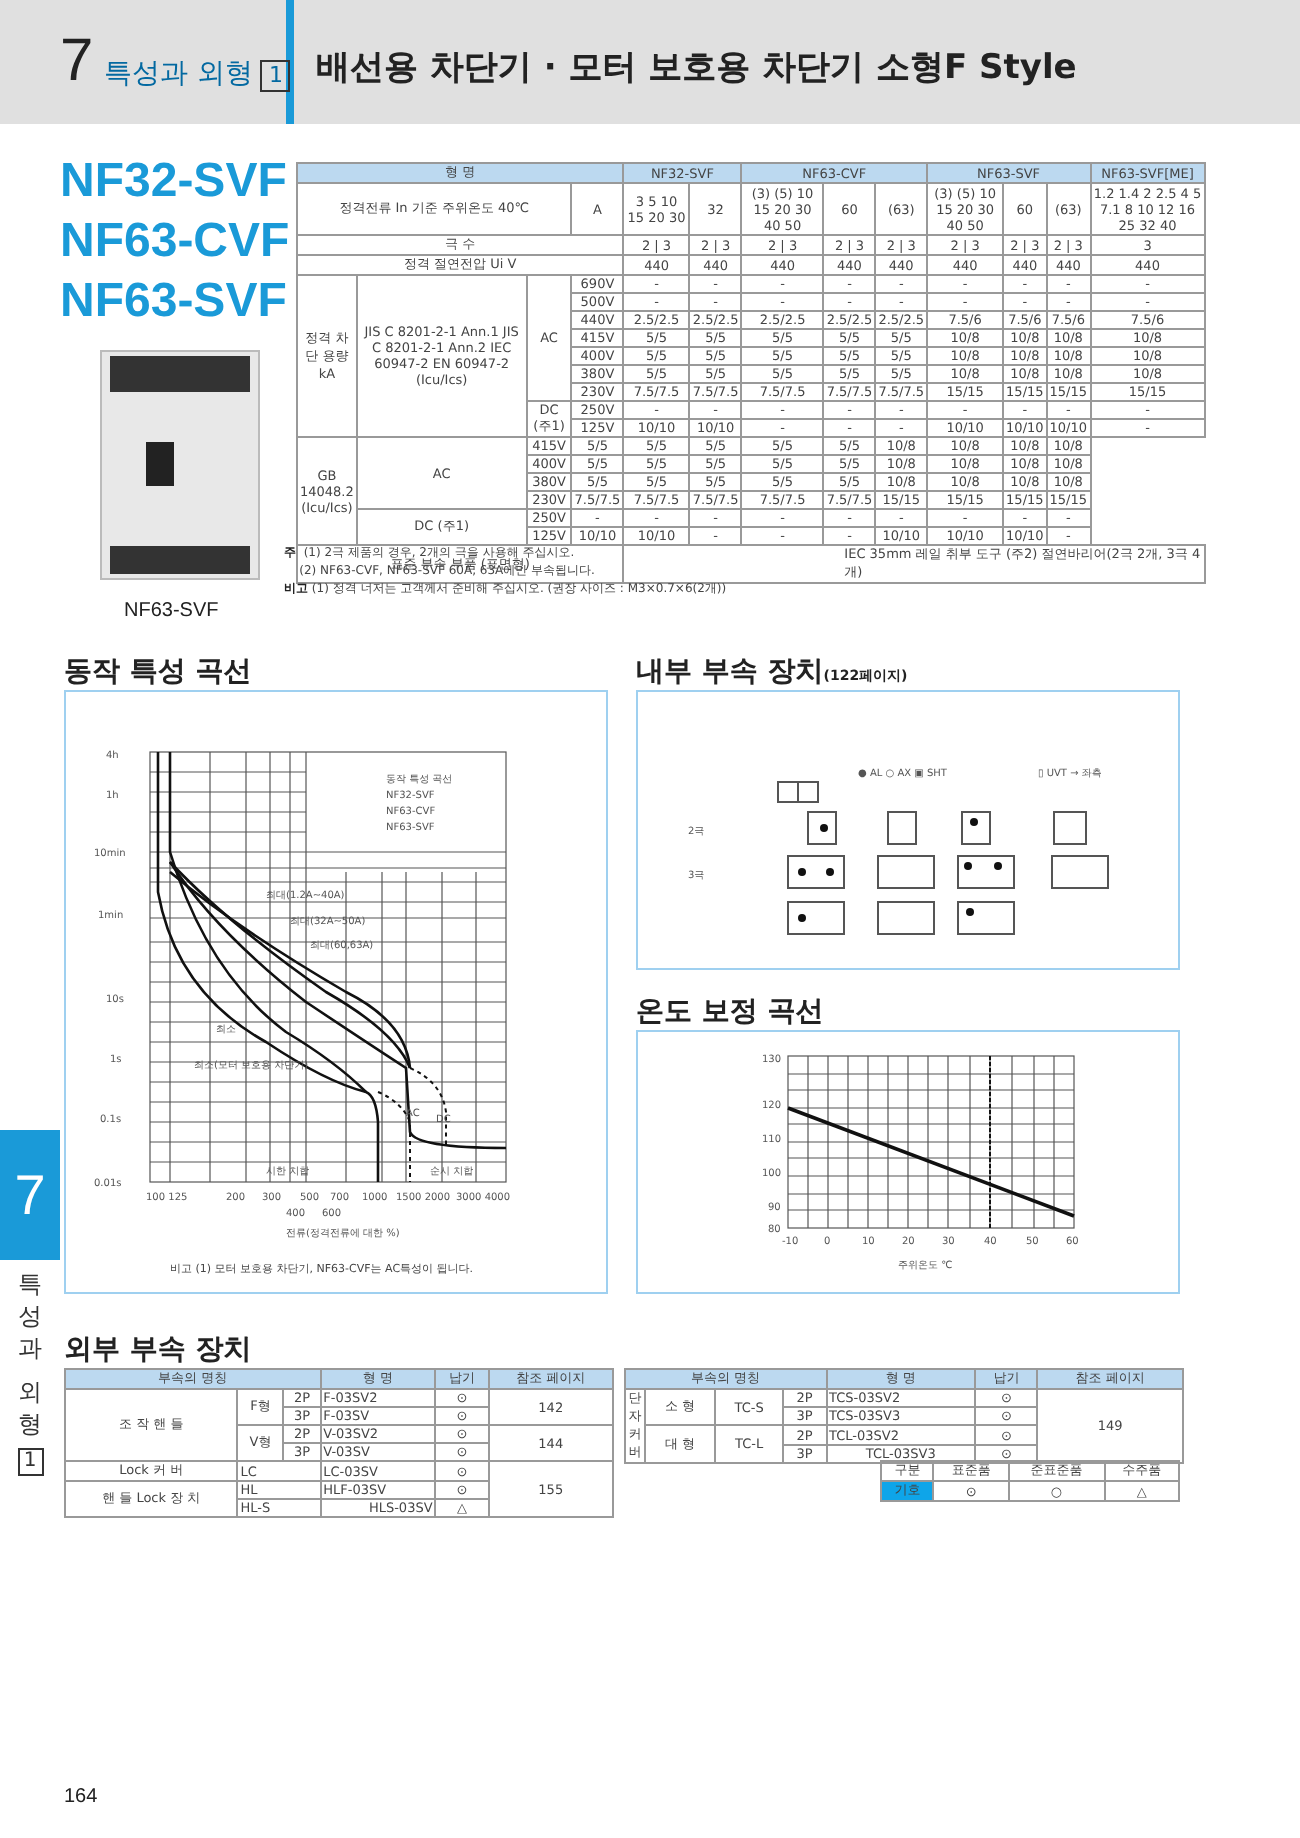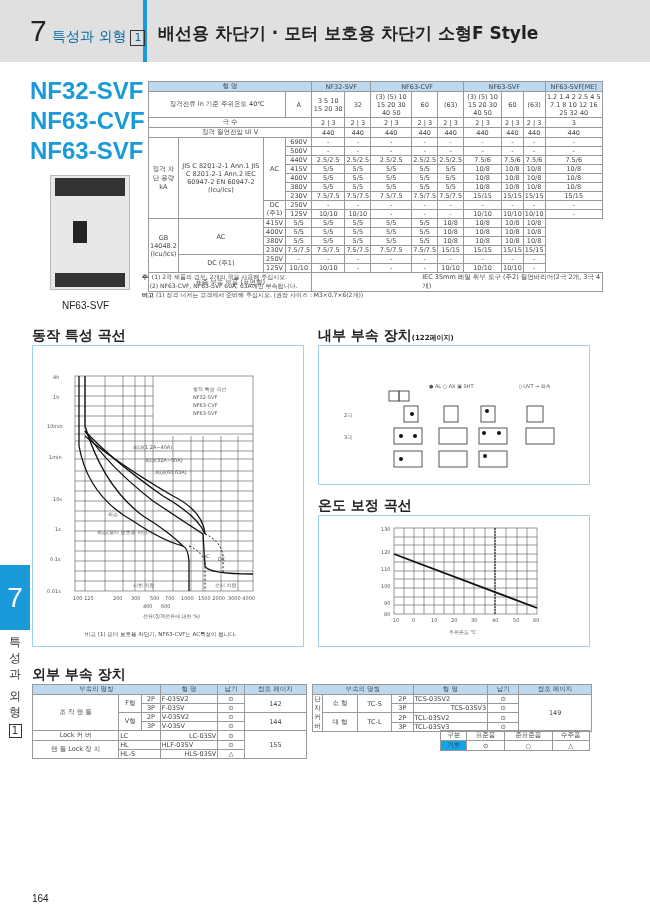--- a/index.html
+++ b/index.html
@@ -530,21 +530,21 @@
         <td rowspan="2">144</td>
       </tr>
   <tr>
         <td>3P</td>
         <td style="text-align:left">V-03SV</td>
         <td>⊙</td>
       </tr>
   <tr>
         <td>Lock 커 버</td>
         <td colspan="2" style="text-align:left">LC</td>
-        <td style="text-align:right">LC-03SV</td>
+        <td style="text-align:left">LC-03SV</td>
         <td>⊙</td>
         <td rowspan="3">155</td>
       </tr>
   <tr>
         <td rowspan="2">핸 들 Lock 장 치</td>
         <td colspan="2" style="text-align:left">HL</td>
         <td style="text-align:left">HLF-03SV</td>
         <td>⊙</td>
       </tr>
   <tr>
@@ -567,33 +567,33 @@
         <td rowspan="4" style="width:10px">단자커버</td>
         <td rowspan="2">소 형</td>
         <td rowspan="2">TC-S</td>
         <td>2P</td>
         <td style="text-align:left">TCS-03SV2</td>
         <td>⊙</td>
         <td rowspan="4">149</td>
       </tr>
   <tr>
         <td>3P</td>
-        <td style="text-align:right">TCS-03SV3</td>
+        <td style="text-align:left">TCS-03SV3</td>
         <td>⊙</td>
       </tr>
   <tr>
         <td rowspan="2">대 형</td>
         <td rowspan="2">TC-L</td>
         <td>2P</td>
         <td style="text-align:left">TCL-03SV2</td>
         <td>⊙</td>
       </tr>
   <tr>
         <td>3P</td>
-        <td style="text-align:left">TCL-03SV3</td>
+        <td style="text-align:center">TCL-03SV3</td>
         <td>⊙</td>
       </tr>
 </tbody>
   </table>
 
 <table class="legend">
   <tbody>
       <tr>
         <th>구분</th>
         <th>표준품</th>

